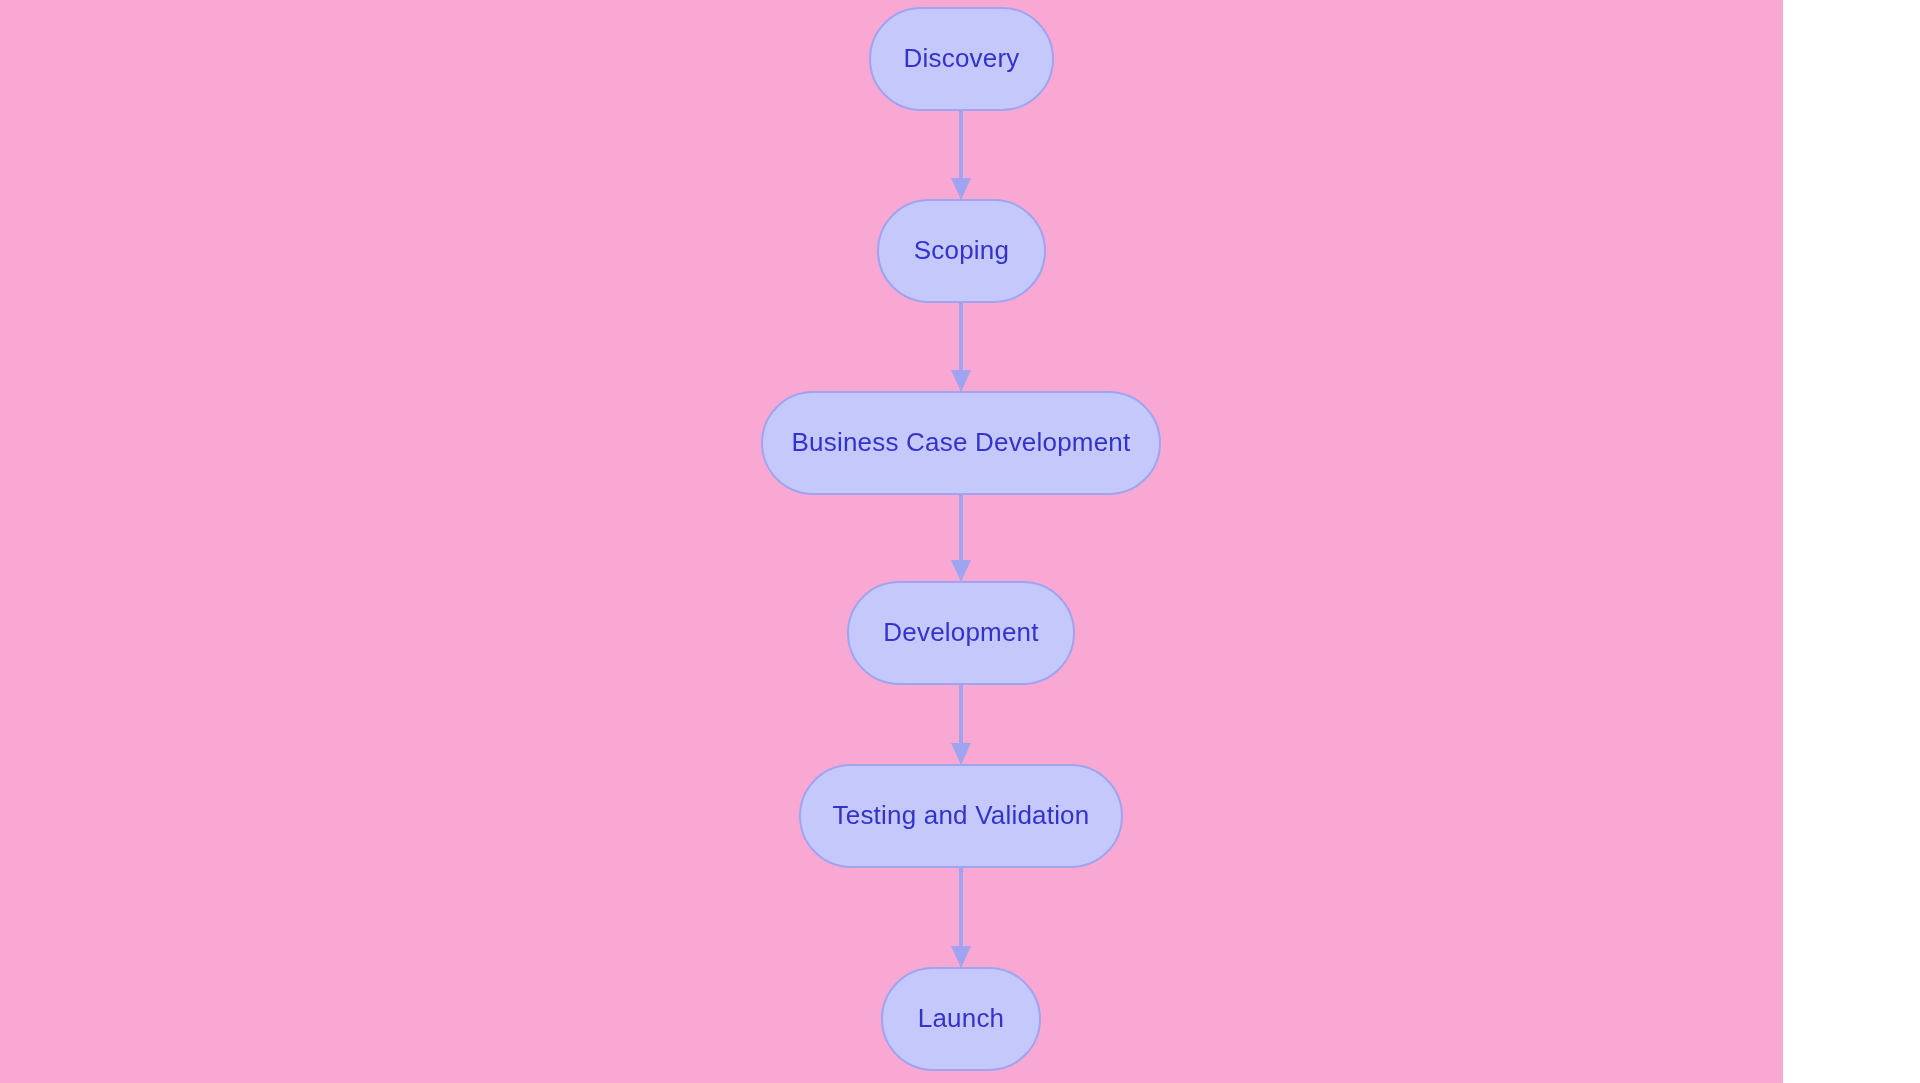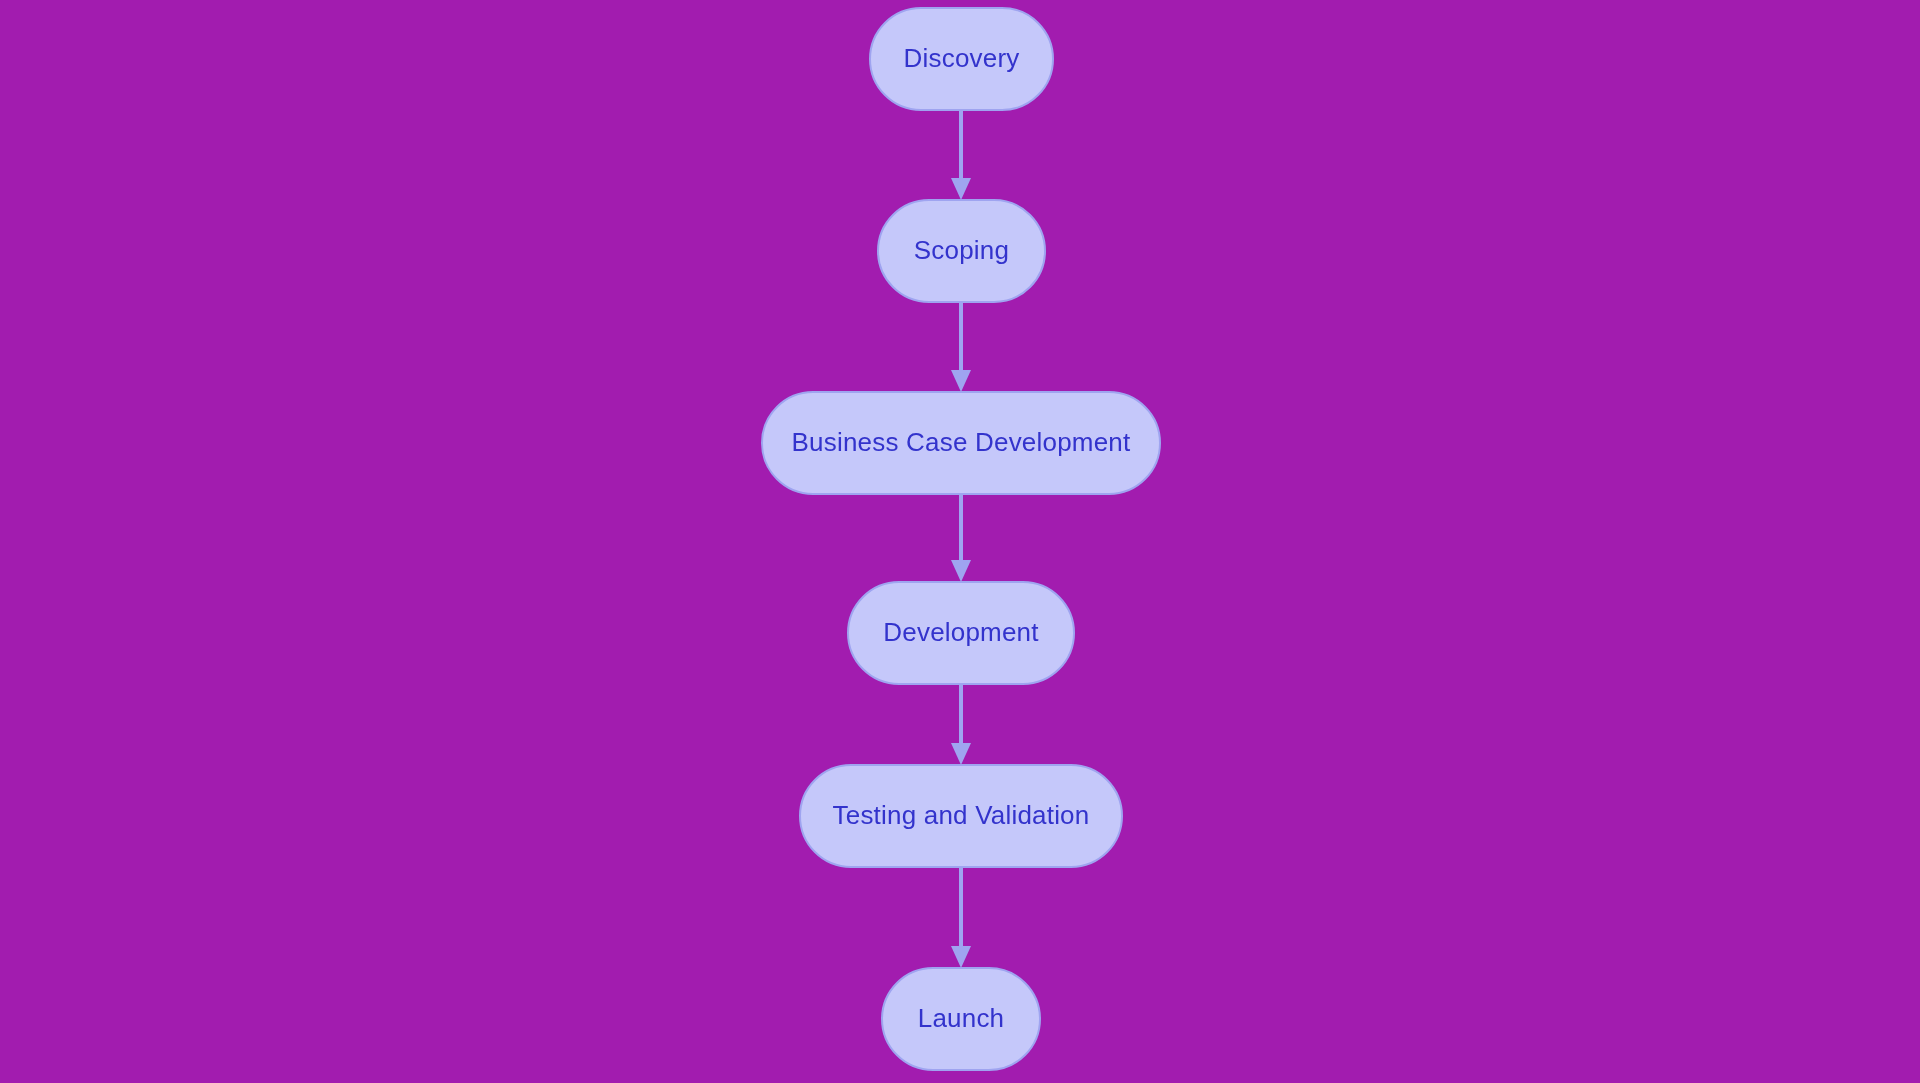--- a/index.html
+++ b/index.html
@@ -9,23 +9,23 @@
     background: #ffffff;
   }
   body {
     width: 1920px;
     height: 1083px;
     font-family: "Liberation Sans", "DejaVu Sans", sans-serif;
     overflow: hidden;
   }
   #flowchart-root {
     position: relative;
-    width: 1920px;
+    width: 1783px;
     height: 1083px;
-    background: #a21caf;
+    background: #f9a8d4;
   }
   #flow-svg {
     position: absolute;
     left: 0;
     top: 0;
     width: 1920px;
     height: 1083px;
     display: block;
   }
   .node-shape {

